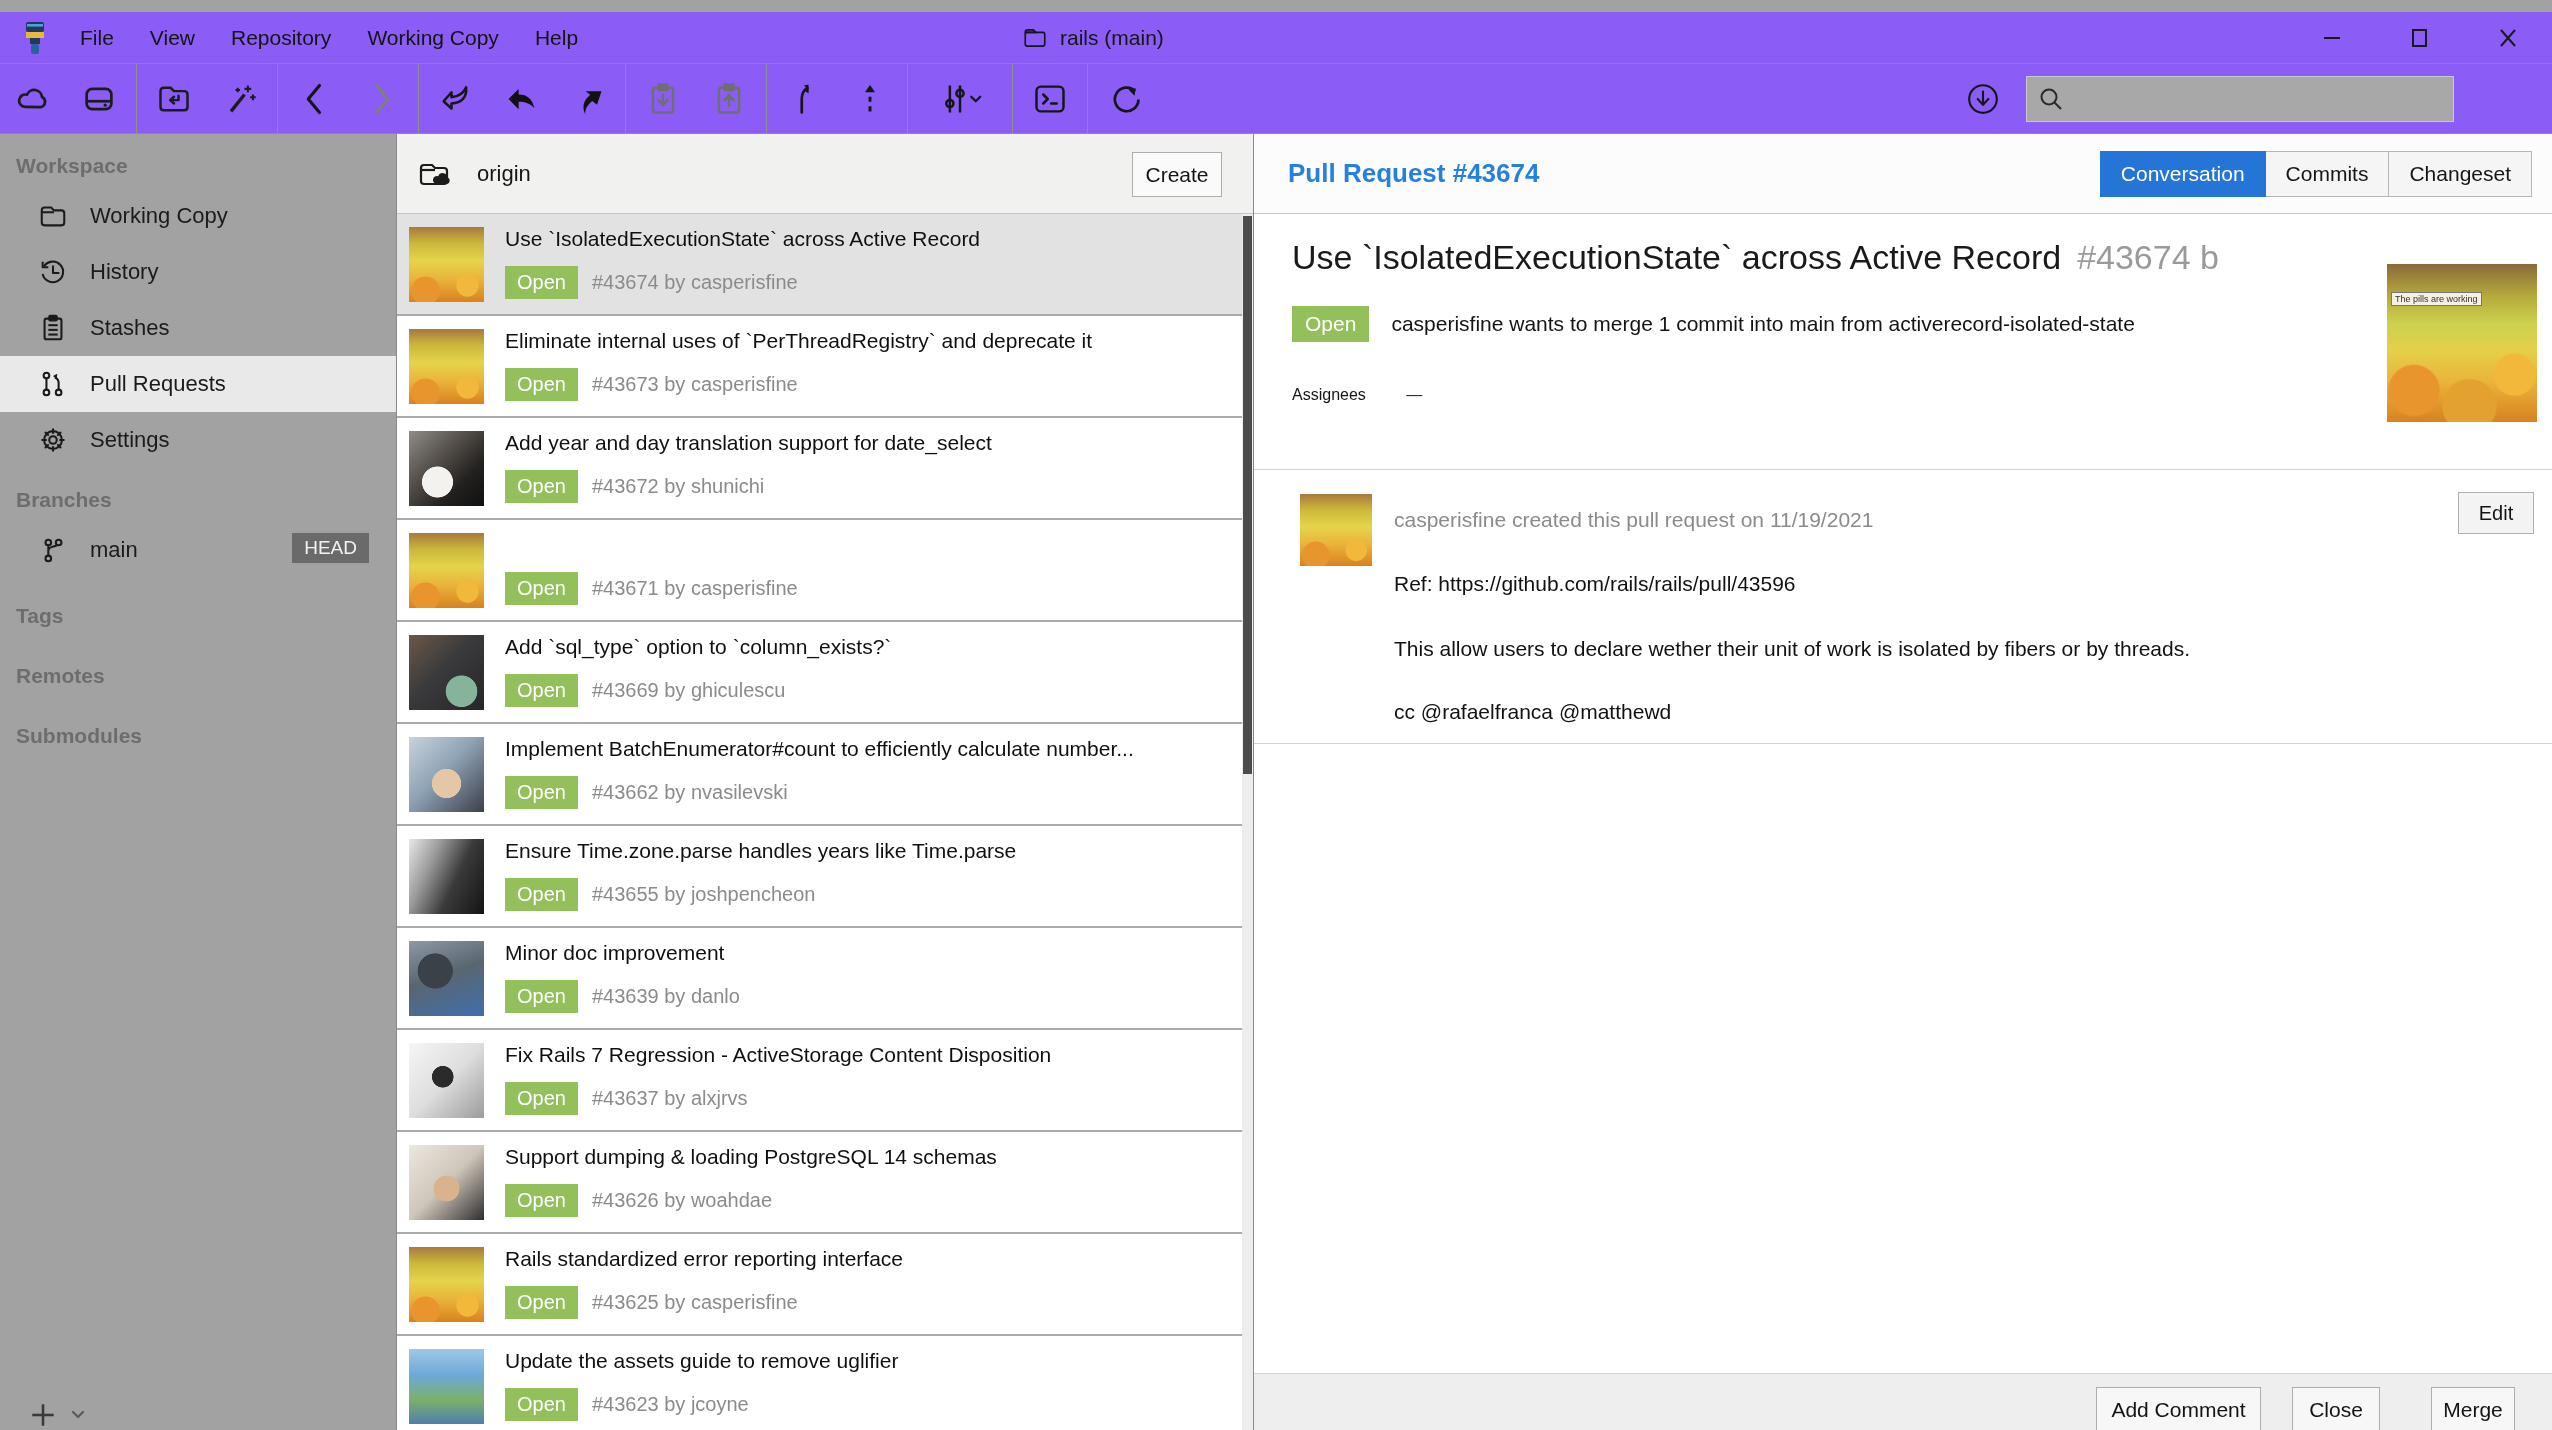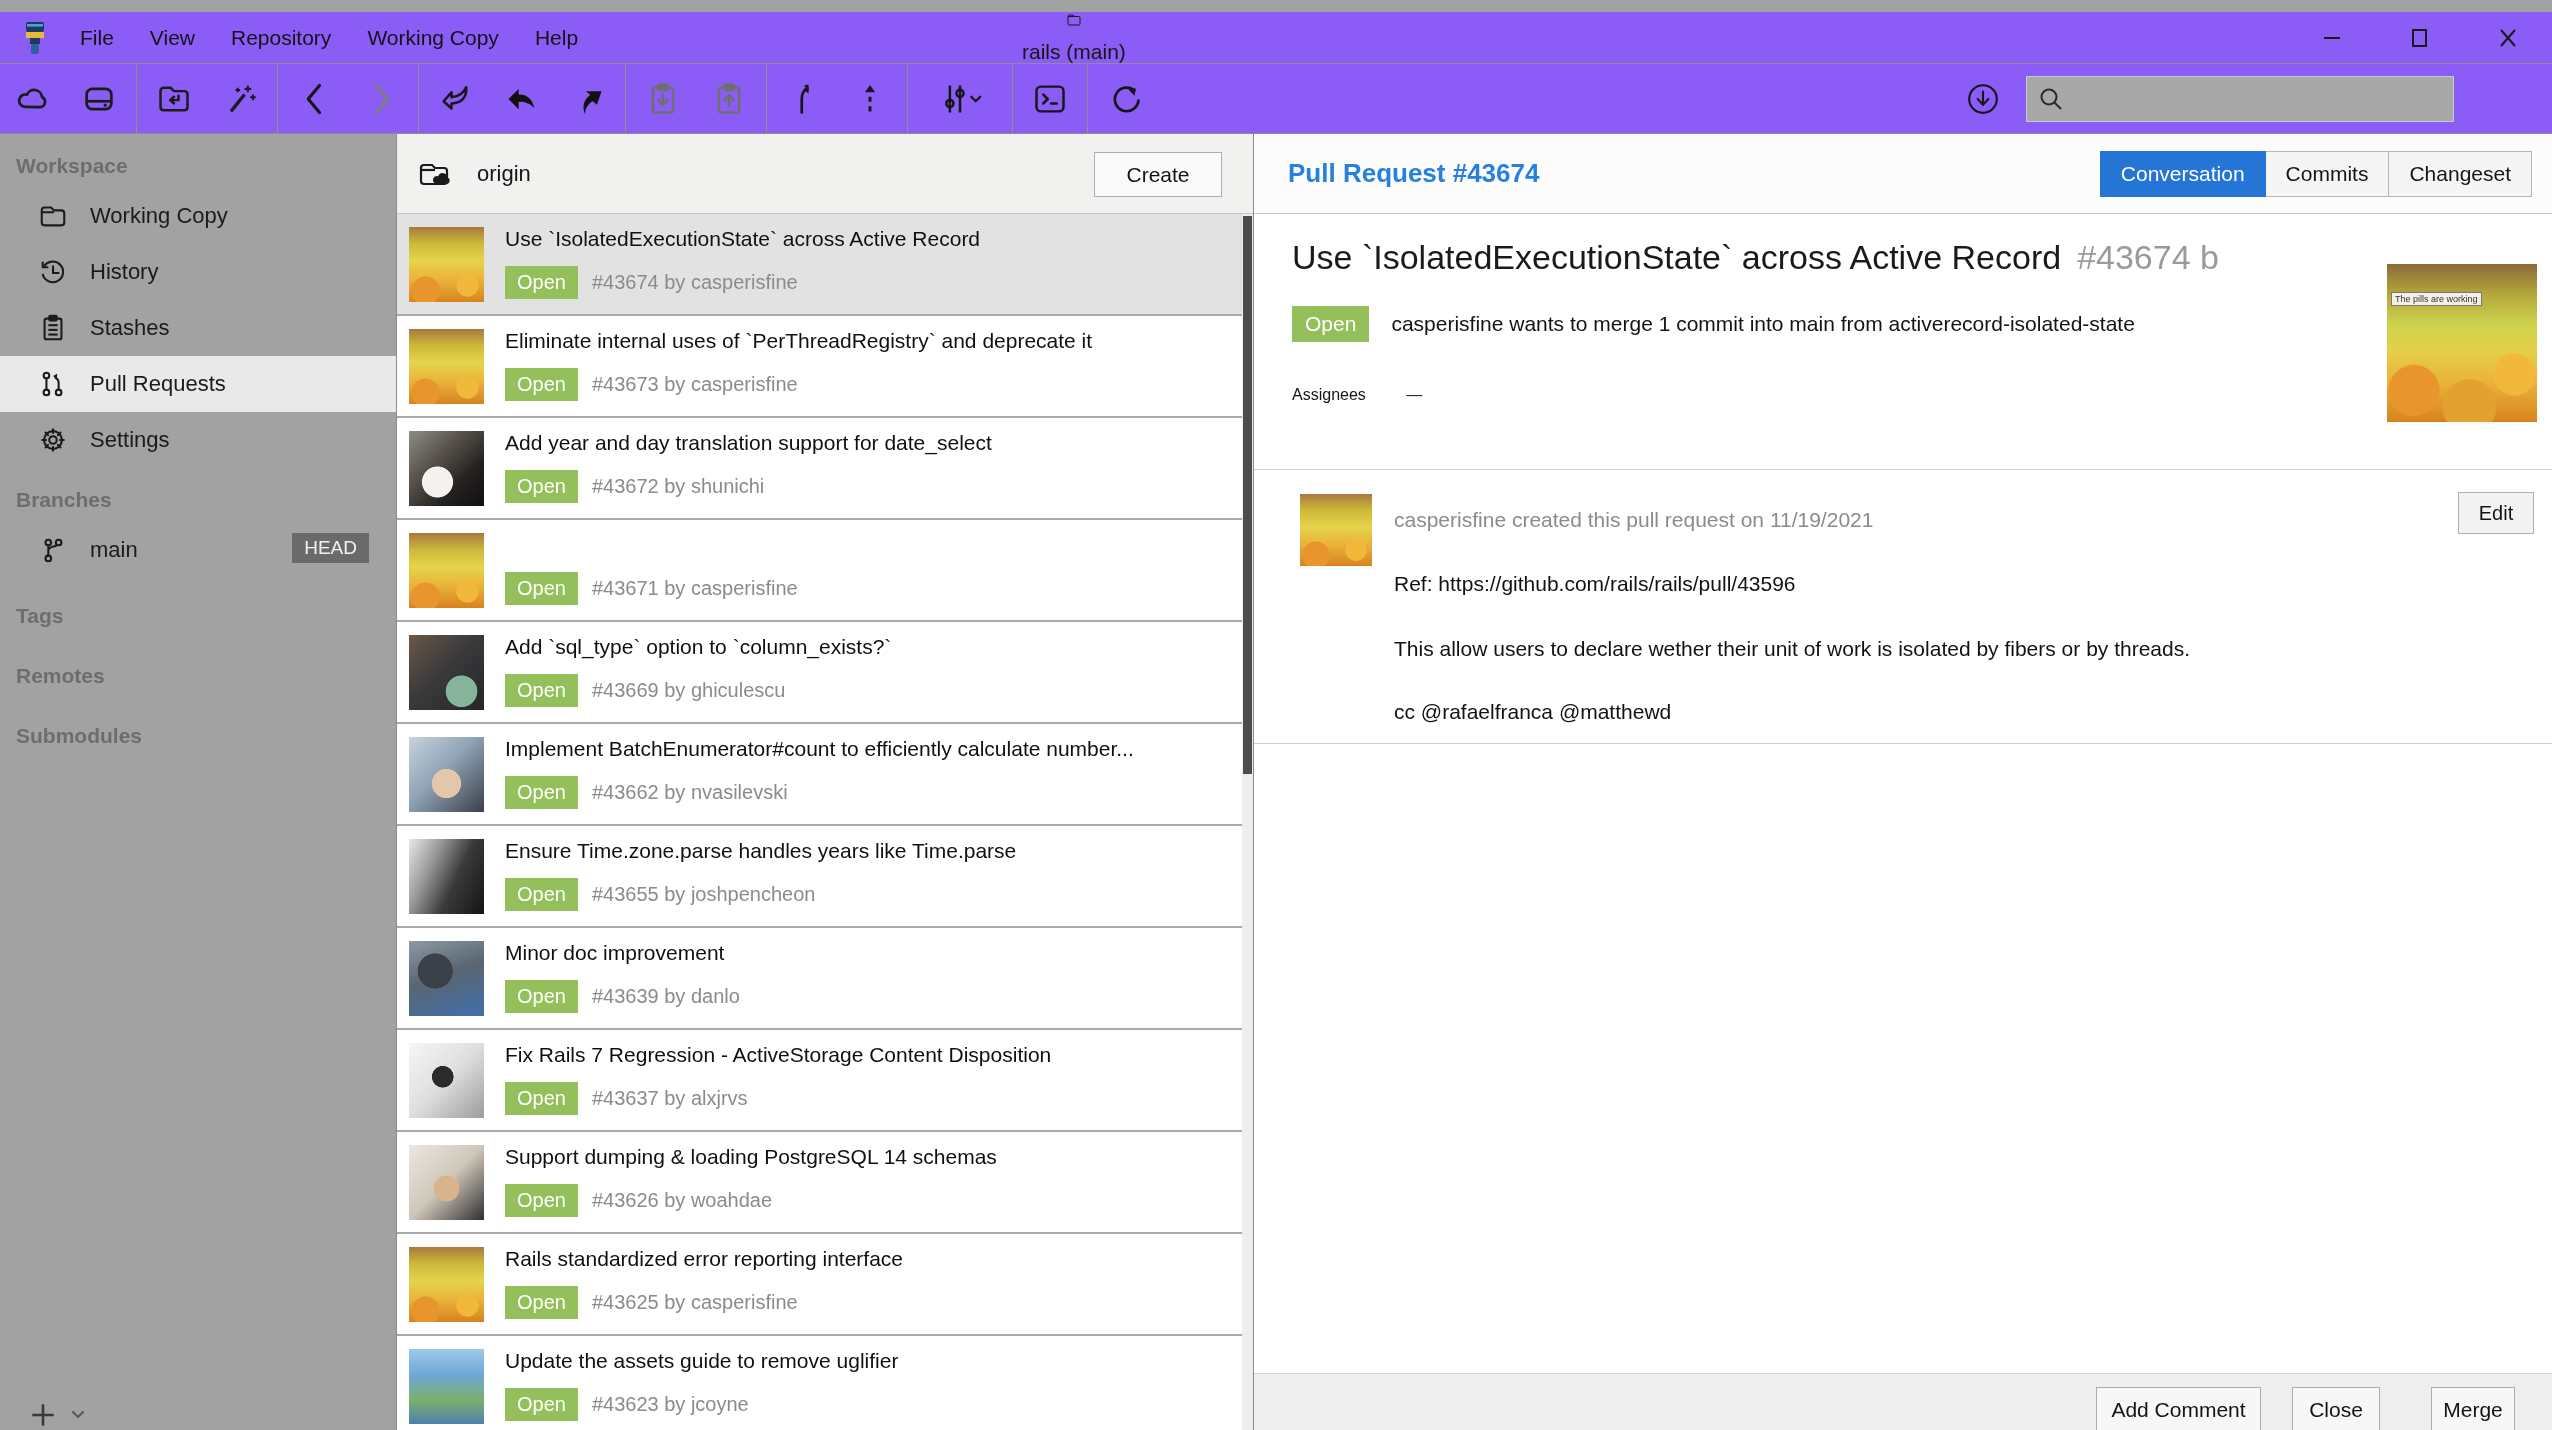--- a/index.html
+++ b/index.html
@@ -9,21 +9,21 @@
     background:#a2a2a2;
     -webkit-font-smoothing: antialiased;
   }
   .window { position:relative; width:2552px; height:1430px; background:#8b5cf6; overflow:hidden;margin-top:12px; }
 
   
   .titlebar { position:absolute; top:0; left:0; right:0; height:52px; display:flex; align-items:center; border-bottom:1px solid #8d8d8d; }
   .app-icon { width:26px; height:34px; margin:0 18px 0 22px; }
   .menu { display:flex; align-items:center; gap:8px; }
   .menu-item { font-size:21px; color:#141414; padding:6px 14px; cursor:default; }
-  .tb-title { position:absolute; left:1022px; top:0; height:52px; display:flex; align-items:center; gap:12px; font-size:21px; color:#161616;flex-direction:column; }
+  .tb-title { position:absolute; left:1022px; top:0; height:52px; display:flex; align-items:center; gap:12px; font-size:21px; color:#161616; }
   .tb-title svg { width:26px; height:26px; }
   .win-controls { position:absolute; right:0; top:0; height:52px; display:flex; }
   .win-btn { width:88px; height:52px; display:flex; align-items:center; justify-content:center; }
   .win-btn svg { width:22px; height:22px; }
 
   
   .toolbar { position:absolute; top:52px; left:0; right:0; height:70px; display:flex; align-items:center; border-bottom:1px solid #8d8d8d; }
   .tbtn { height:70px; min-width:66px; padding:0 6px; display:flex; align-items:center; justify-content:center; }
   .tbtn svg { width:36px; height:36px; }
   .tsep { width:1px; height:70px; background:#8f8f8f; margin:0 4px; }
@@ -44,21 +44,21 @@
   .side-item svg { width:30px; height:30px; margin-right:22px; flex:none; }
   .side-item.selected { background:#e9e9e9; }
   .head-badge { position:absolute; right:27px; top:11px; background:#6a6a6a; color:#f2f2f2; font-size:19px; padding:4px 12px; }
   .side-bottom { position:absolute; left:28px; bottom:12px; display:flex; align-items:center; gap:10px; }
   .side-bottom svg { display:block; }
 
   
   .list-header { height:80px; background:#f1f1ef; border-bottom:1px solid #c6c6c6; display:flex; align-items:center; position:relative; }
   .list-header .remote-icon { width:34px; height:34px; margin:0 26px 0 20px; }
   .list-header .remote-name { font-size:22px; color:#161616; }
-  .create-btn { position:absolute; right:31px; top:18px; width:128px; height:45px; background:#fafafa; border:1px solid #aeaeae; font-size:21px; color:#141414; display:flex; align-items:center; justify-content:center; }
+  .create-btn { position:absolute; right:31px; top:18px; width:90px; height:45px; background:#fafafa; border:1px solid #aeaeae; font-size:21px; color:#141414; display:flex; align-items:center; justify-content:center; }
   .pr-rows { position:absolute; top:80px; left:0; right:0; bottom:0; overflow:hidden; }
   .pr-row { height:102px; border-bottom:2px solid #aaaaaa; background:#ffffff; position:relative; padding:13px 20px 0 108px; }
   .pr-row.selected { background:#e2e2e2; }
   .row-avatar { position:absolute; left:12px; top:13px; width:75px; height:75px; }
   .row-title { font-size:21px; color:#101010; white-space:nowrap; overflow:hidden; }
   .row-meta { position:absolute; left:108px; top:52px; display:flex; align-items:center; }
   .open-badge { background:#93c05b; color:#ffffff; font-size:20px; padding:5px 12px; margin-right:14px; }
   .row-sub { font-size:20px; color:#8b8b8b; }
   .list-scrollbar { position:absolute; right:0; top:80px; bottom:0; width:11px; background:#ededed; }
   .list-thumb { position:absolute; top:2px; left:1px; width:9px; height:558px; background:#4c4c4c; }

